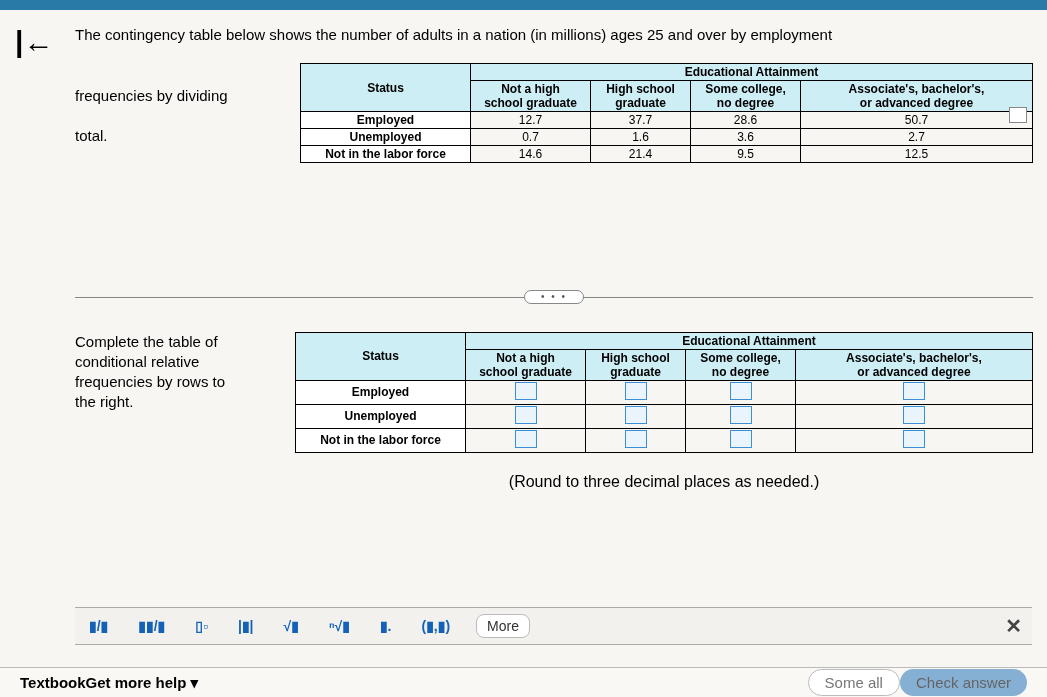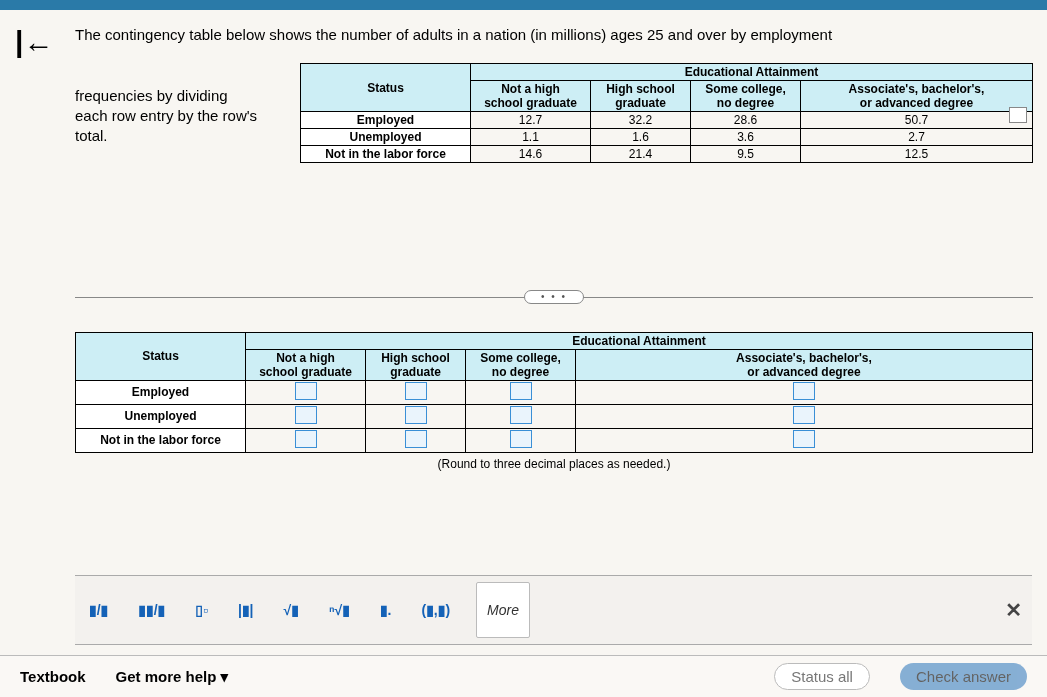--- a/index.html
+++ b/index.html
@@ -95,22 +95,22 @@
   .table2-wrap { flex: 1; }
   .input-cell {
     width: 22px;
     height: 18px;
     border: 1px solid #3a8fd6;
     background: #eaf4fc;
     display: inline-block;
   }
   .round-note {
     text-align: center;
-    font-size: 12px;
-    margin-top: 4px;
+    font-size: 16px;
+    margin-top: 20px;
   }
   .toolbar {
     position: absolute;
     bottom: 52px;
     left: 75px;
     right: 15px;
     border-top: 1px solid #aaa;
     border-bottom: 1px solid #aaa;
     background: #f3f1ee;
     padding: 6px 10px;
@@ -120,46 +120,44 @@
     font-size: 14px;
   }
   .tb-btn {
     color: #1462b7;
     font-weight: bold;
     cursor: pointer;
     padding: 2px 4px;
   }
   .tb-more {
     border: 1px solid #bbb;
-    border-radius: 2px;
-    padding: 19px 10px;
+    border-radius: 8px;
+    padding: 3px 10px;
     color: #333;
     background: #fff;
     cursor: pointer;
-    font-style: italic;
   }
   .tb-close {
     margin-left: auto;
     font-size: 20px;
     font-weight: bold;
     color: #444;
     cursor: pointer;
   }
   .bottom-bar {
     position: absolute;
     bottom: 0;
     left: 0;
     right: 0;
-    height: 42px;
+    height: 30px;
     border-top: 1px solid #bbb;
     background: #faf8f5;
     display: flex;
     align-items: center;
     padding: 0 20px;
-    gap: 30px;
   }
   .link-btn {
     font-weight: bold;
     cursor: pointer;
   }
   .clear-btn {
     margin-left: auto;
     border: 1px solid #bbb;
     border-radius: 16px;
     padding: 4px 16px;
@@ -194,21 +192,21 @@
 <div class="back-arrow">|←</div>
 
 <div class="content">
 
   <div class="intro-block">
     <div class="intro-text">
       <span>The contingency table below shows the number of adults in a nation (in millions) ages 25 and over by employment</span><br>
       <br>
       <br>
       <span>frequencies by dividing</span><br>
-      <span>each row entry by the row's</span><br>
+      <br>
       <span>total.</span>
     </div>
 
     <div class="table1-wrap">
       <table class="data-table" style="width:100%;">
         <tbody>
             <tr>
           <td rowspan="2" class="status-col" style="width:170px;">Status</td>
           <td colspan="4" class="header-cell">Educational Attainment</td>
         </tr>
@@ -218,27 +216,27 @@
           <td class="header-cell" style="width:100px;white-space:pre-line;">High school
 graduate</td>
           <td class="header-cell" style="width:110px;white-space:pre-line;">Some college,
 no degree</td>
           <td class="header-cell" style="white-space:pre-line;">Associate's, bachelor's,
 or advanced degree</td>
         </tr>
         <tr>
           <td class="status-col" style="font-weight:bold;background:#fff;">Employed</td>
           <td class="num">12.7</td>
-          <td class="num">32.2</td>
+          <td class="num">37.7</td>
           <td class="num">28.6</td>
           <td class="num">50.7</td>
         </tr>
         <tr>
           <td class="status-col" style="font-weight:bold;background:#fff;">Unemployed</td>
-          <td class="num">1.1</td>
+          <td class="num">0.7</td>
           <td class="num">1.6</td>
           <td class="num">3.6</td>
           <td class="num">2.7</td>
         </tr>
         <tr>
           <td class="status-col" style="font-weight:bold;background:#fff;">Not in the labor force</td>
           <td class="num">14.6</td>
           <td class="num">21.4</td>
           <td class="num">9.5</td>
           <td class="num">12.5</td>
@@ -247,20 +245,26 @@
         </table>
     </div>
     <div class="popout-icon"></div>
     <div class="spacer"></div>
   </div>
 
   <hr class="sep">
   <div class="dots-pill">• • •</div>
 
   <div class="row2">
+    <div class="left-instr">
+      <span>Complete the table of</span><br>
+      <span>conditional relative</span><br>
+      <span>frequencies by rows to</span><br>
+      <span>the right.</span>
+    </div>
     <div class="table2-wrap">
       <table class="data-table" style="width:100%;">
         <tbody>
             <tr>
           <td rowspan="2" class="status-col" style="width:170px;">Status</td>
           <td colspan="4" class="header-cell">Educational Attainment</td>
         </tr>
         <tr>
           <td class="header-cell" style="width:120px;white-space:pre-line;">Not a high
 school graduate</td>
@@ -309,15 +313,15 @@
   <span class="tb-btn">ⁿ√▮</span>
   <span class="tb-btn">▮.</span>
   <span class="tb-btn">(▮,▮)</span>
   <span class="tb-more">More</span>
   <span class="tb-close">✕</span>
 </div>
 
 <div class="bottom-bar">
   <span class="link-btn">Textbook</span>
   <span class="link-btn">Get more help ▾</span>
-  <span class="clear-btn">Status all</span>
+  <span class="clear-btn">Some all</span>
   <span class="check-btn">Check answer</span>
 </div>
 
 </body></html>

